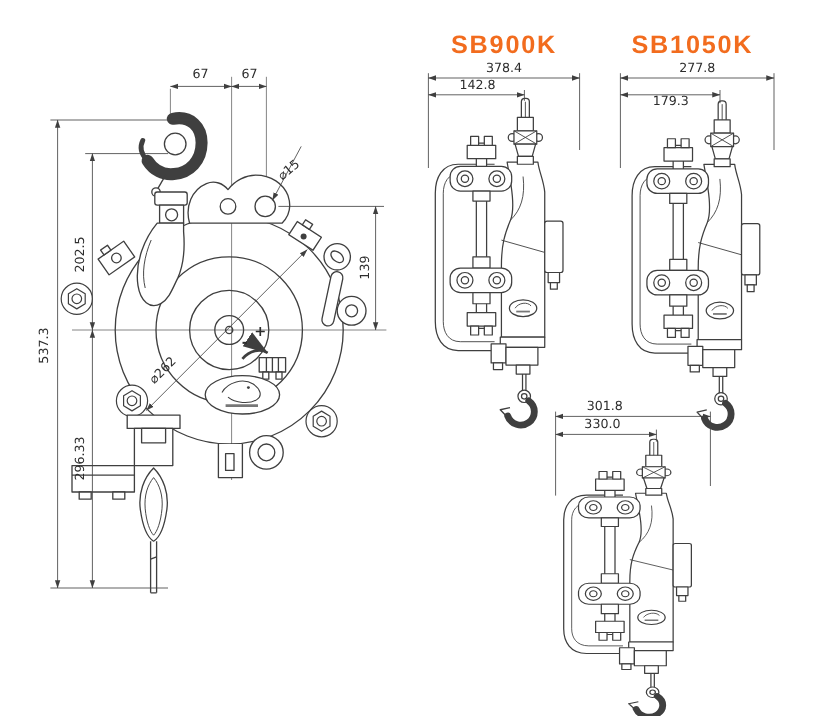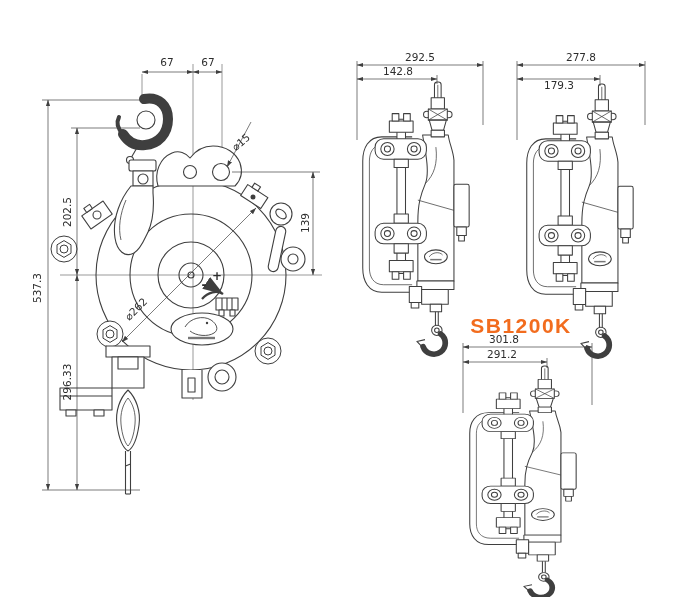--- a/index.html
+++ b/index.html
@@ -269,23 +269,24 @@
   <span class="dim" style="left:208px;top:62px">67</span>
   <span class="dim r40" style="left:241px;top:142px">⌀15</span>
   <span class="dim r90" style="left:305px;top:223px">139</span>
   <span class="dim r90" style="left:67px;top:212px">202.5</span>
   <span class="dim r90" style="left:37px;top:288px">537.3</span>
   <span class="dim r90" style="left:67px;top:382px">296.33</span>
   <span class="dim r45" style="left:136px;top:309px">⌀262</span>
   <span class="mark" style="left:217px;top:276px">+</span>
   <span class="mark" style="left:204px;top:285px">-</span>
 
-  <span class="dim" style="left:420px;top:57px">292.5</span>
+  <div class="model-title" style="left:420px;top:38px">SB900K</div>
+  <span class="dim" style="left:420px;top:57px">378.4</span>
   <span class="dim" style="left:398px;top:71px">142.8</span>
 
+  <div class="model-title" style="left:577px;top:38px">SB1050K</div>
   <span class="dim" style="left:581px;top:57px">277.8</span>
   <span class="dim" style="left:559px;top:85px">179.3</span>
 
-  <div class="model-title" style="left:521px;top:325px">SB1200K</div>
   <span class="dim" style="left:504px;top:339px">301.8</span>
-  <span class="dim" style="left:502px;top:354px">291.2</span>
+  <span class="dim" style="left:502px;top:354px">330.0</span>
 
 </div>
 
 </body></html>

